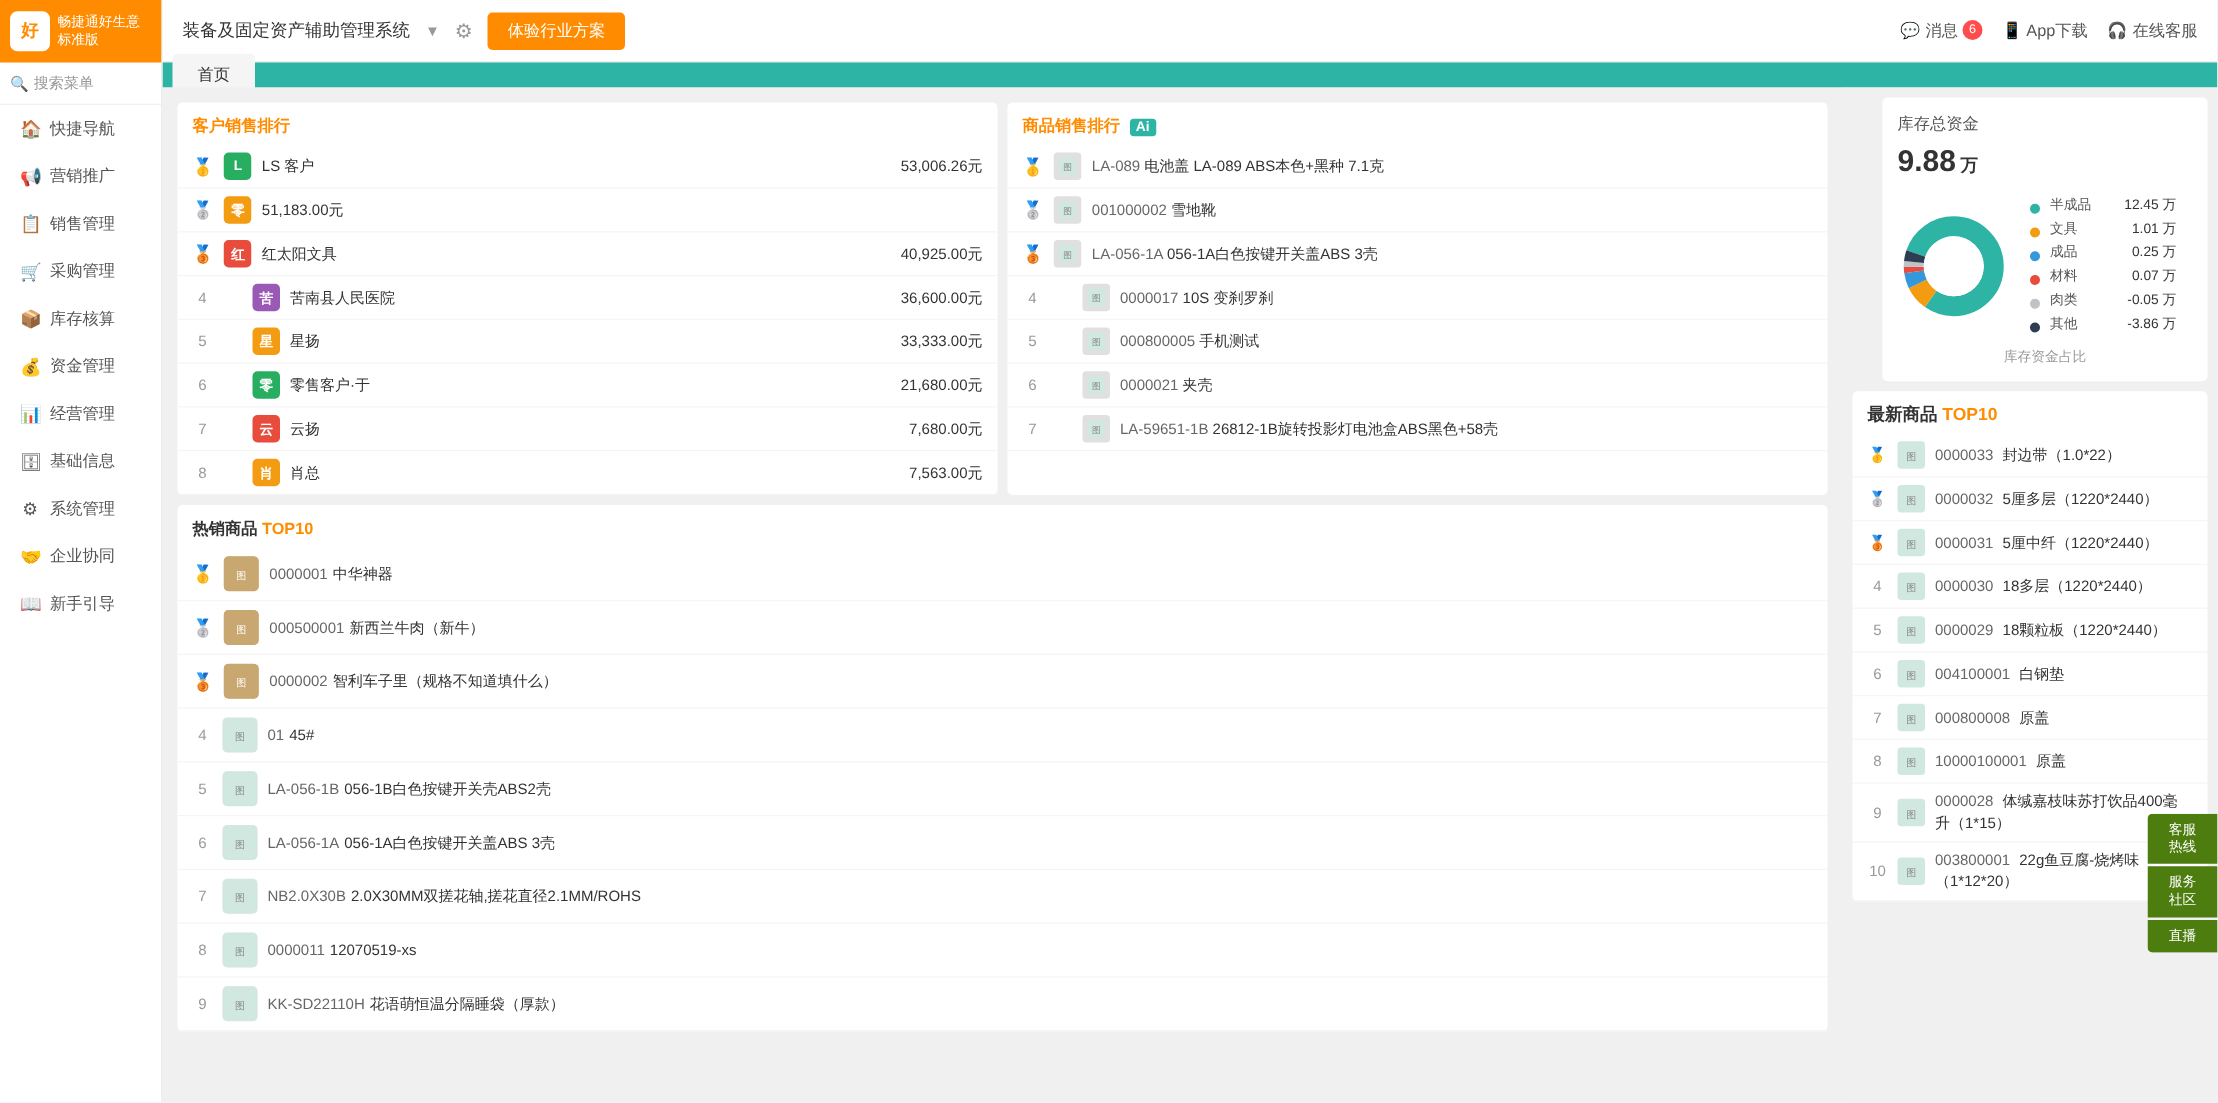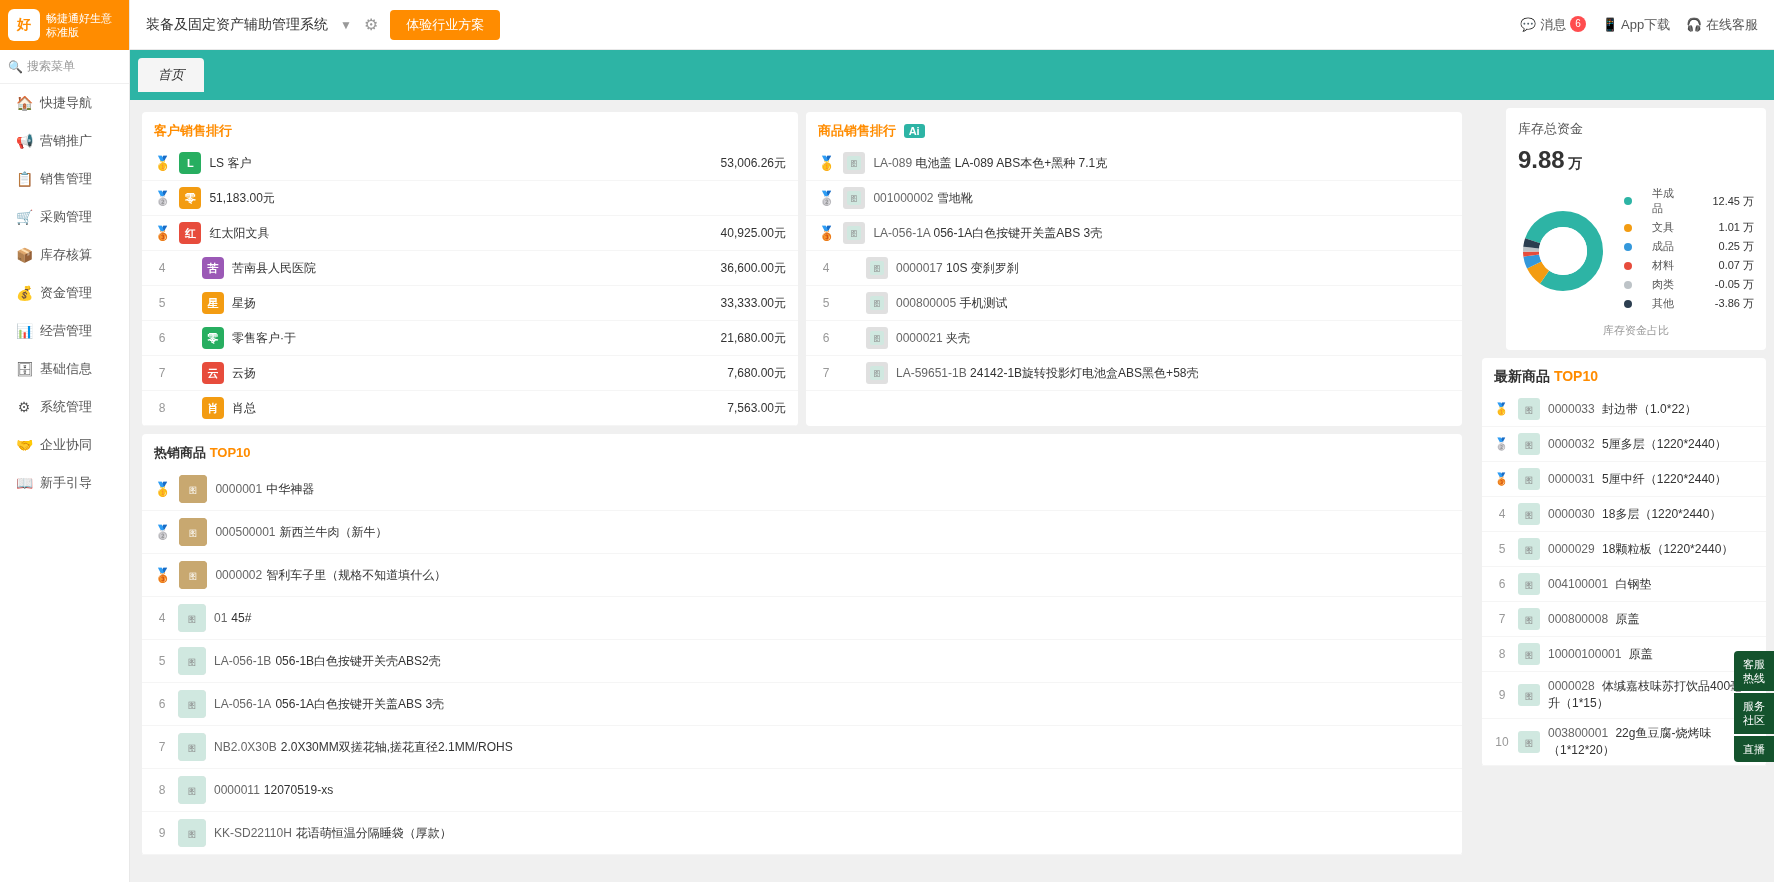--- a/index.html
+++ b/index.html
@@ -106,26 +106,25 @@
       height: 16px;
       font-size: 10px;
       display: inline-flex;
       align-items: center;
       justify-content: center;
       vertical-align: top;
     }
 
     
     .tabbar {
-      height: 50px;
+      height: 20px;
       background: #2db4a5;
       display: flex;
       align-items: center;
       padding: 0 8px;
-      font-style: italic;
     }
     .tab-item {
       padding: 8px 20px;
       color: #fff;
       cursor: pointer;
       font-size: 13px;
       border-radius: 4px 4px 0 0;
       background: rgba(255,255,255,0.15);
     }
     .tab-item.active { background: #f5f5f5; color: #333; }
@@ -240,22 +239,22 @@
 
     .donut-container {
       display: flex;
       align-items: center;
       gap: 16px;
     }
     .donut-svg { flex-shrink: 0; }
     .legend { font-size: 11px; }
     .legend-item {
       display: flex;
-      align-items: center;
-      gap: 20px;
+      align-items: flex-end;
+      gap: 8px;
       margin-bottom: 4px;
       justify-content: space-between;
     }
     .legend-dot {
       width: 8px;
       height: 8px;
       border-radius: 50%;
       flex-shrink: 0;
     }
     .legend-label { color: #555; flex: 1; }
@@ -339,23 +338,23 @@
     
     .float-buttons {
       position: fixed;
       right: 0;
       bottom: 120px;
       display: flex;
       flex-direction: column;
       gap: 2px;
     }
     .float-btn {
-      background: #14532d;
+      background: #4d7c0f;
       color: #fff;
-      width: 40px;
+      width: 56px;
       padding: 6px 4px;
       text-align: center;
       font-size: 11px;
       cursor: pointer;
       line-height: 1.3;
     }
     .float-btn:first-child { border-radius: 4px 0 0 0; }
     .float-btn:last-child { border-radius: 0 0 0 4px; }
 
     .two-col { display: flex; gap: 8px; padding: 0 8px 8px; }
@@ -604,21 +603,21 @@
   </div>
               <div class="product-row">
     <span class="rank-num">7</span>
     <span style="width:16px"></span>
     <div class="product-thumb">
       <svg width="14" height="14" viewBox="0 0 14 14">
                     <rect width="14" height="14" fill="#d0e8e0" rx="2"></rect>
                     <text x="7" y="10" text-anchor="middle" font-size="7" fill="#888">图</text>
                   </svg>
     </div>
-    <span class="product-info"><span class="product-code">LA-59651-1B</span> <span class="product-name">24142-1B旋转投影灯电池盒ABS黑色+58壳</span></span>
+    <span class="product-info"><span class="product-code">LA-59651-1B</span> <span class="product-name">26812-1B旋转投影灯电池盒ABS黑色+58壳</span></span>
   </div>
             </div>
         </div>
       </div>
 
       <div class="hot-products-panel" style="margin: 8px 8px 0; padding-bottom: 0;">
         <div class="hot-products-header">
           <span class="section-label">热销商品 <span style="color:#ff8c00">TOP10</span></span>
         </div>
         <div id="hot-products-list">

